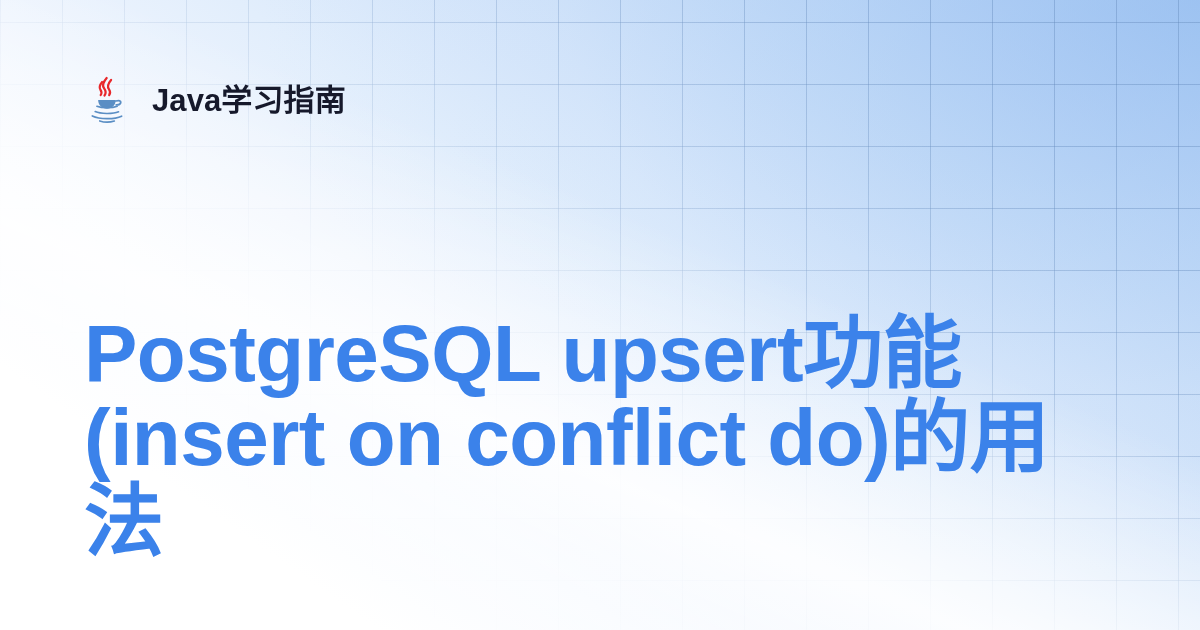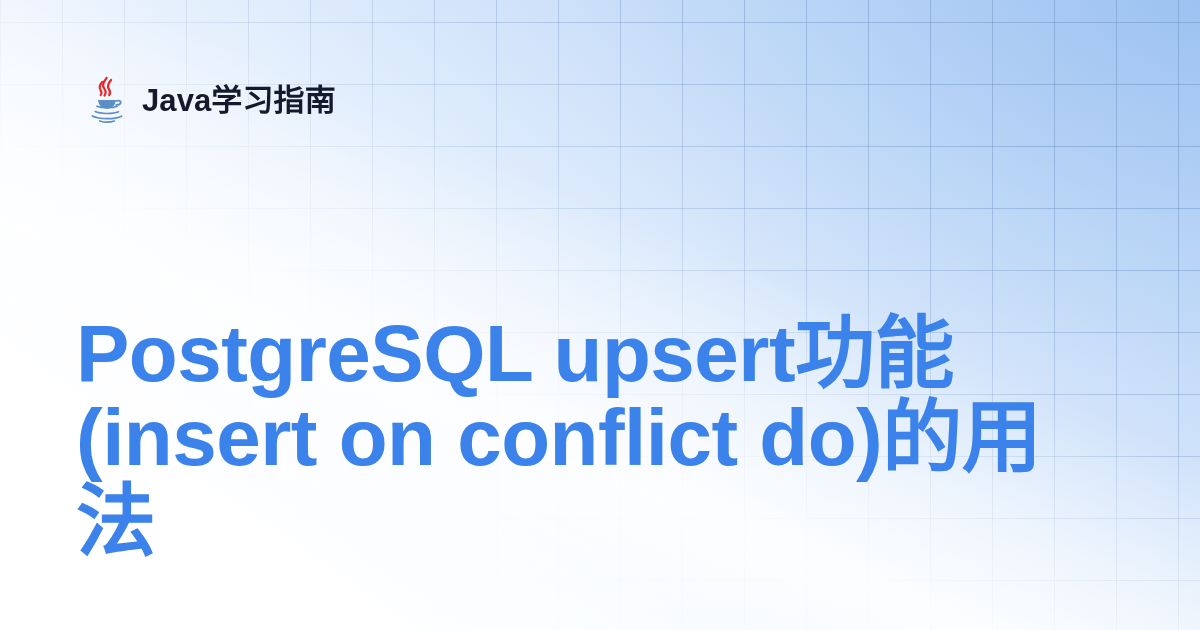--- a/index.html
+++ b/index.html
@@ -97,21 +97,21 @@
     inset: 0;
   }
 
   
   .brand {
     position: absolute;
     left: 86px;
     top: 74px;
     display: flex;
     align-items: center;
-    gap: 14px;
+    gap: 24px;
     height: 52px;
   }
 
   .brand-logo {
     width: 42px;
     height: 50px;
     display: block;
     flex: 0 0 auto;
   }
 
@@ -120,21 +120,21 @@
     font-weight: 700;
     color: #16192b;
     letter-spacing: 0.1px;
     line-height: 1;
     white-space: nowrap;
   }
 
   
   .headline {
     position: absolute;
-    left: 76px;
+    left: 84px;
     top: 258px;
     width: 990px;
     font-size: 80px;
     font-weight: 700;
     line-height: 1.055;
     letter-spacing: -0.5px;
     color: #3b82ea;
     word-break: break-word;
   }
 </style>

